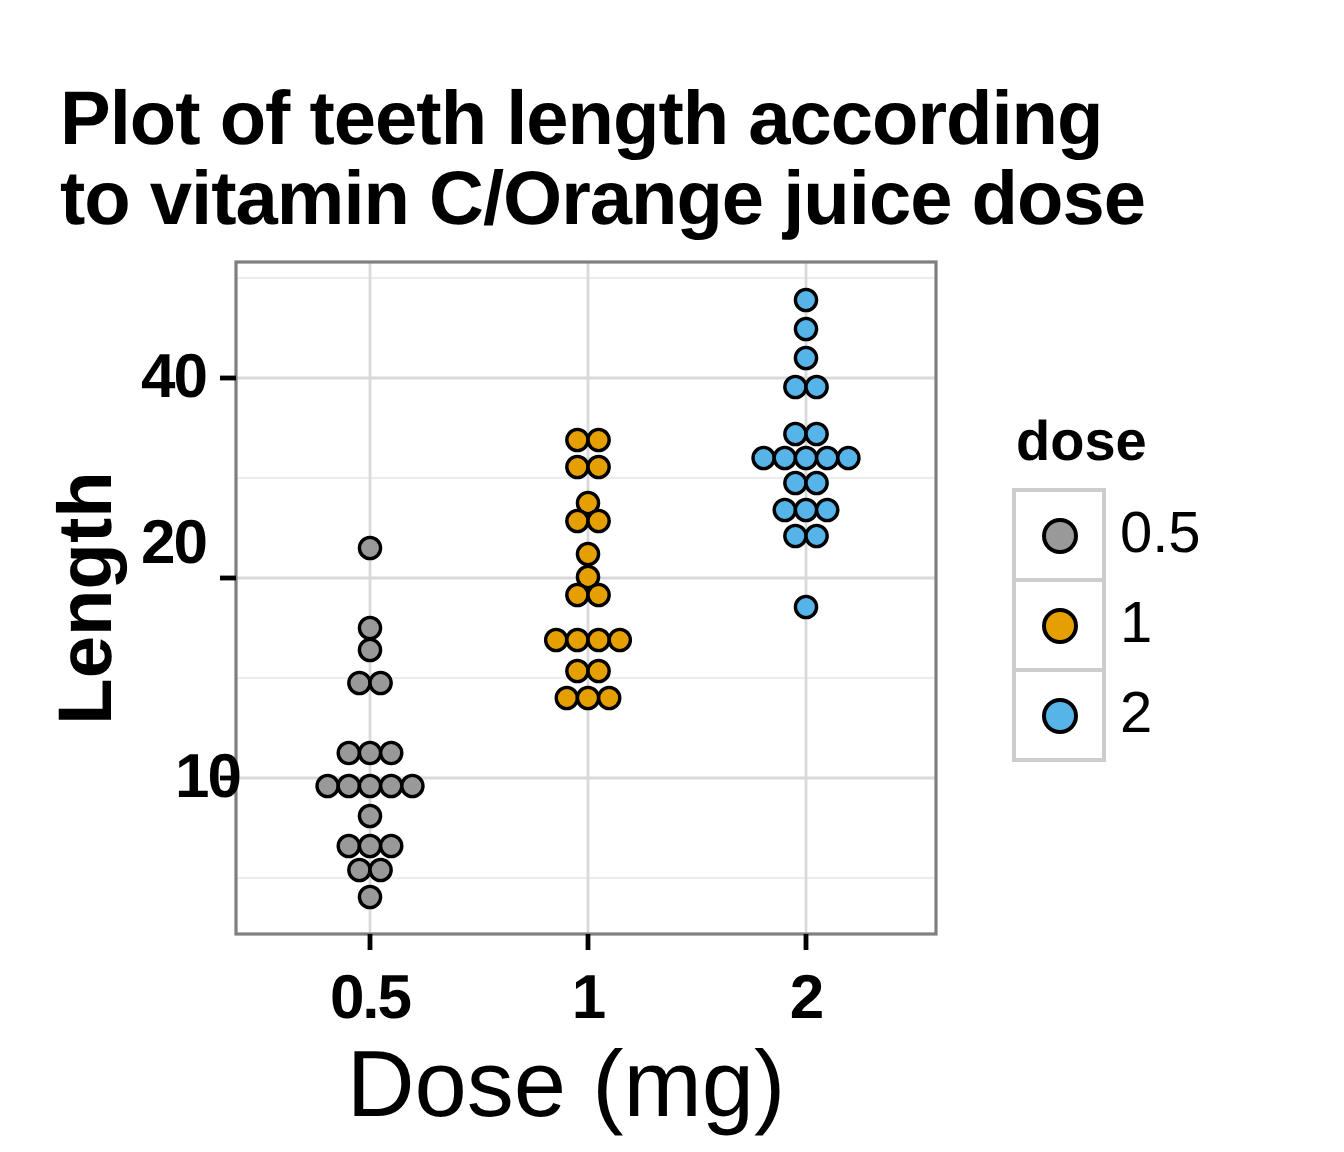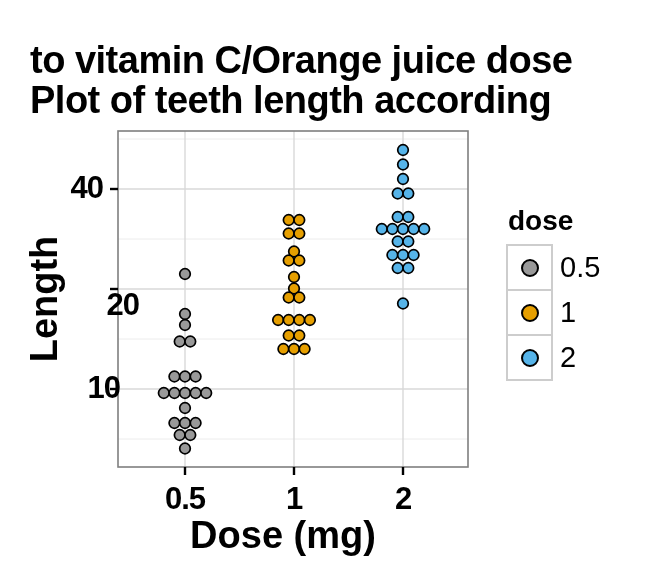--- a/index.html
+++ b/index.html
@@ -22,21 +22,21 @@
     position:absolute; top:481px; transform:translateX(-50%);
     font-size:31px; font-weight:bold; letter-spacing:-1px;
   }
   .y-axis-title {
     position:absolute; left:44px; top:299px;
     transform:translate(-50%,-50%) rotate(-90deg);
     font-size:38px; font-weight:bold; white-space:nowrap;
   }
   .x-axis-title {
     position:absolute; left:283px; top:514px; transform:translateX(-50%);
-    font-size:38px; font-weight:bold; white-space:nowrap;
+    font-size:47px; font-weight:normal; white-space:nowrap;
   }
   .legend { position:absolute; left:506px; top:206px; }
   .legend-title { font-size:28px; font-weight:bold; line-height:30px; margin:0 0 8px 2px; }
   .legend-entry { display:flex; align-items:center; }
   .legend-entry + .legend-entry { margin-top:-2px; }
   .legend-key {
     width:47px; height:47px; box-sizing:border-box;
     border:2px solid #cdcdcd; background:#ffffff;
     display:flex; align-items:center; justify-content:center;
     flex:0 0 auto;
@@ -46,22 +46,22 @@
     border:2px solid #000; box-sizing:content-box;
   }
   .legend-label { font-size:29px; margin-left:7px; }
 </style>
 </head>
 <body>
 
 <div id="figure">
 
   <div class="chart-title">
+    <div>Plot of teeth length according</div>
     <div>to vitamin C/Orange juice dose</div>
-    <div>Plot of teeth length according</div>
   </div>
 
   <svg id="plot-svg" width="672" height="576">
       <rect x="118" y="131" width="350" height="336" fill="#ffffff"></rect>
       <line x1="118" x2="468" y1="139" y2="139" stroke="#ececec" stroke-width="1"></line>
       <line x1="118" x2="468" y1="239" y2="239" stroke="#ececec" stroke-width="1"></line>
       <line x1="118" x2="468" y1="339" y2="339" stroke="#ececec" stroke-width="1"></line>
       <line x1="118" x2="468" y1="439" y2="439" stroke="#ececec" stroke-width="1"></line>
       <line x1="118" x2="468" y1="189" y2="189" stroke="#d9d9d9" stroke-width="1.4"></line>
       <line x1="118" x2="468" y1="289" y2="289" stroke="#d9d9d9" stroke-width="1.4"></line>
@@ -139,21 +139,21 @@
         <circle cx="403" cy="255" r="5.3" fill="#56B4E9" stroke="#000000" stroke-width="1.7"></circle>
         <circle cx="413.6" cy="255" r="5.3" fill="#56B4E9" stroke="#000000" stroke-width="1.7"></circle>
         <circle cx="397.7" cy="268" r="5.3" fill="#56B4E9" stroke="#000000" stroke-width="1.7"></circle>
         <circle cx="408.3" cy="268" r="5.3" fill="#56B4E9" stroke="#000000" stroke-width="1.7"></circle>
         <circle cx="403" cy="303.5" r="5.3" fill="#56B4E9" stroke="#000000" stroke-width="1.7"></circle>
       </g>
     </svg>
 
   <div id="y-tick-labels">
       <div class="ytick" style="top: 189px;">40</div>
-      <div class="ytick" style="top: 306px; margin-left: 36px;">20</div>
+      <div class="ytick" style="top: 272px;">20</div>
       <div class="ytick" style="top: 389px; padding-left: 17px;">10</div>
     </div>
   <div id="x-tick-labels">
       <div class="xtick" style="left: 185px;">0.5</div>
       <div class="xtick" style="left: 294px;">1</div>
       <div class="xtick" style="left: 403px;">2</div>
     </div>
 
   <div class="y-axis-title">Length</div>
   <div class="x-axis-title">Dose (mg)</div>

